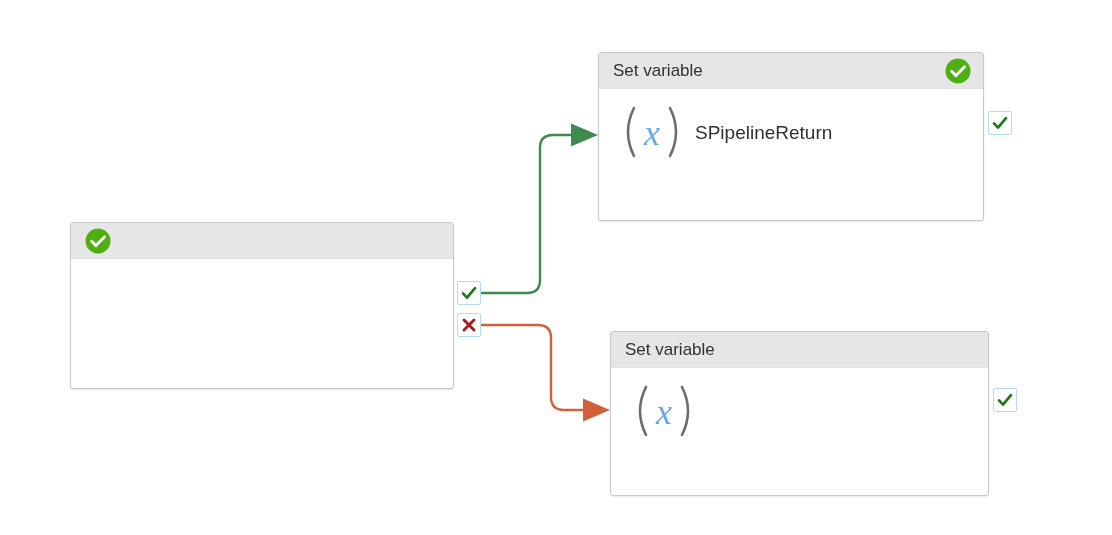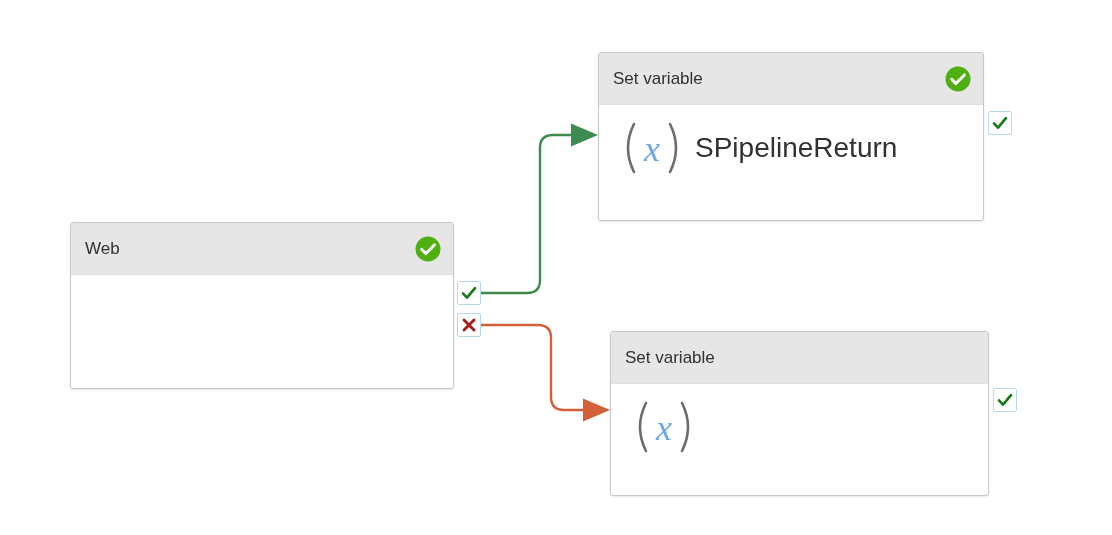--- a/index.html
+++ b/index.html
@@ -35,21 +35,21 @@
   
   .node {
     position: absolute;
     background: #ffffff;
     border: 1px solid #c8c8c8;
     border-radius: 3px;
     box-sizing: border-box;
     box-shadow: 0 1px 2px rgba(0,0,0,0.10);
   }
   .node-header {
-    height: 52px;
+    height: 36px;
     background: #e6e6e6;
     border-bottom: 1px solid #dfdfdf;
     border-radius: 2px 2px 0 0;
     display: flex;
     align-items: center;
     padding: 0 12px 0 14px;
     box-sizing: border-box;
   }
   .node-header-title {
     font-size: 17px;
@@ -60,21 +60,21 @@
     overflow: hidden;
     text-overflow: ellipsis;
   }
   .node-body {
     display: flex;
     align-items: center;
     padding: 14px 14px 0 18px;
     box-sizing: border-box;
   }
   .node-body-label {
-    font-size: 28px;
+    font-size: 19px;
     color: #323130;
     line-height: 1;
     white-space: nowrap;
   }
 
   
   .status-badge {
     width: 26px;
     height: 26px;
     flex: 0 0 auto;
@@ -136,21 +136,20 @@
     </g>
 
     <g>
       <path d="M 481 325 L 538 325 Q 551 325 551 338 L 551 397 Q 551 410 564 410 L 584 410" fill="none" stroke="#d2603a" stroke-width="2.4" stroke-linecap="butt"></path>
       <polygon points="583,398.5 610,410 583,421.5" fill="#d2603a"></polygon>
     </g>
   </svg>
 
   <div class="node" id="node-web">
     <div class="node-header">
-      <span class="node-header-title">Web</span>
       <svg class="status-badge" viewBox="0 0 26 26">
         <circle cx="13" cy="13" r="12.5" fill="#4fae10"></circle>
         <path d="M6.6 13.3 L10.9 17.6 L19.4 8.9" fill="none" stroke="#ffffff" stroke-width="2.9" stroke-linecap="round" stroke-linejoin="round"></path>
       </svg>
     </div>
   </div>
 
   <div class="handle" id="handle-web-success">
     <svg width="16" height="16" viewBox="0 0 16 16">
       <path d="M2 8.4 L6 12.6 L14 3.2" fill="none" stroke="#1a7a1a" stroke-width="2.7" stroke-linecap="round" stroke-linejoin="round"></path>

